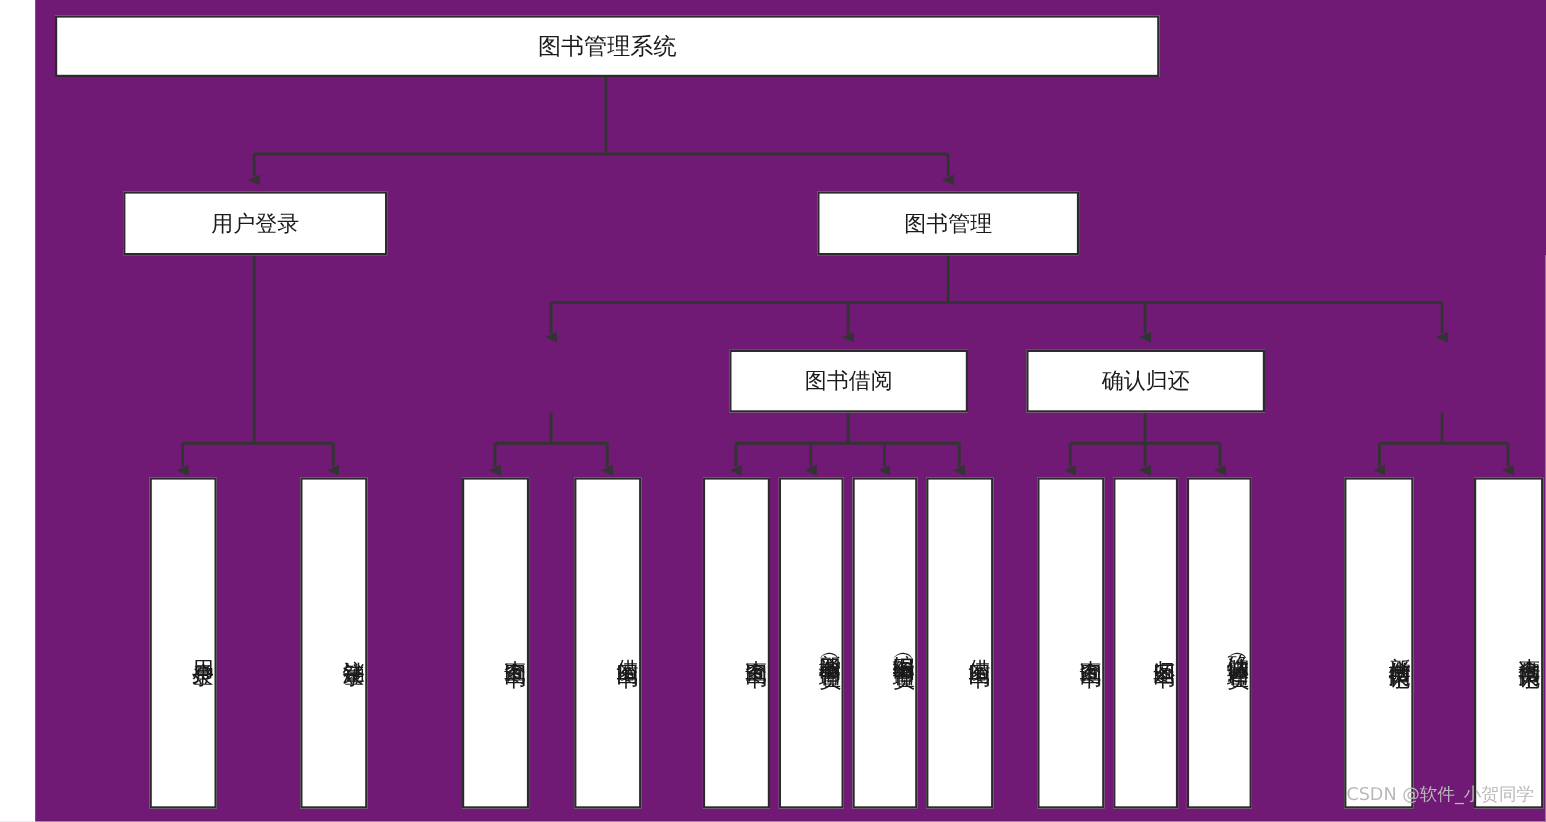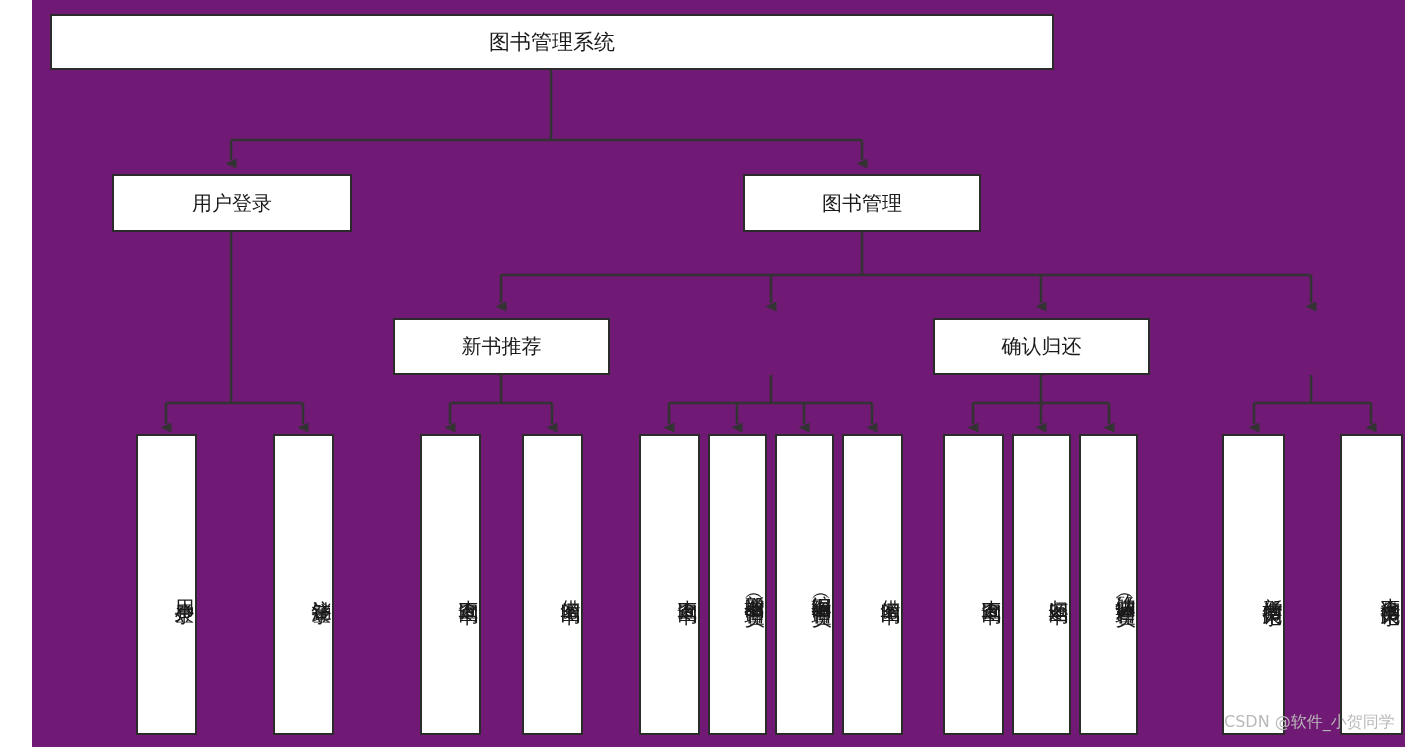--- a/index.html
+++ b/index.html
@@ -128,22 +128,22 @@
     <span class="label">图书管理系统</span>
   </div>
 
   <div class="node level2" style="left:80px; top:174px; width:240px; height:58px;">
     <span class="label">用户登录</span>
   </div>
   <div class="node level2" style="left:711px; top:174px; width:238px; height:58px;text-align:center;">
     <span class="label">图书管理</span>
   </div>
 
-  <div class="node level2" style="left:361px; top:318px; width:217px; height:57px;">
-    <span class="label">新书推荐</span>
+  <div class="node level2" style="left:631px; top:318px; width:217px; height:57px;">
+    <span class="label">图书借阅</span>
   </div>
   <div class="node level2" style="left:901px; top:318px; width:217px; height:57px;">
     <span class="label">确认归还</span>
   </div>
 
   <div class="node leaf" style="left:104px; top:434px; width:61px; height:301px;">
     <span class="label">用户登录</span>
   </div>
   <div class="node leaf" style="left:241px; top:434px; width:61px; height:301px;">
     <span class="label">注销登录</span>

